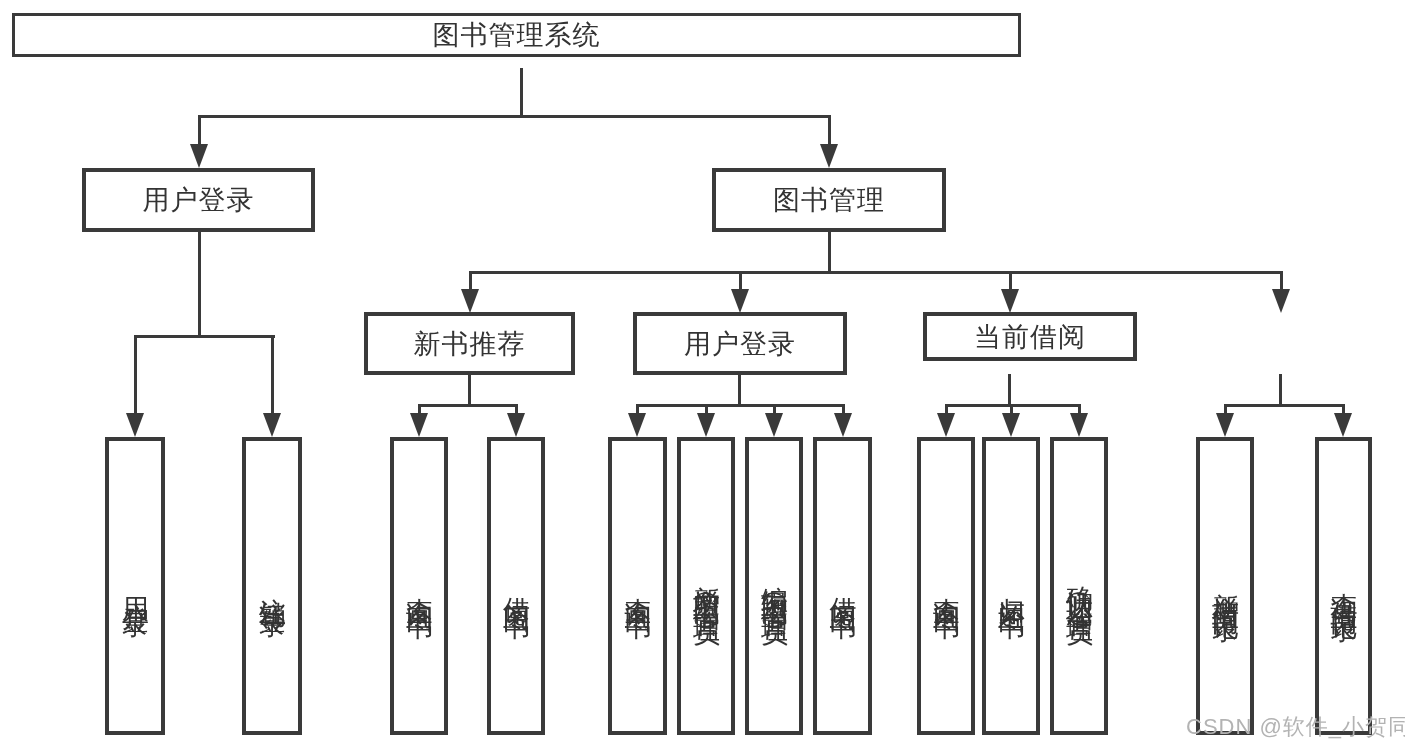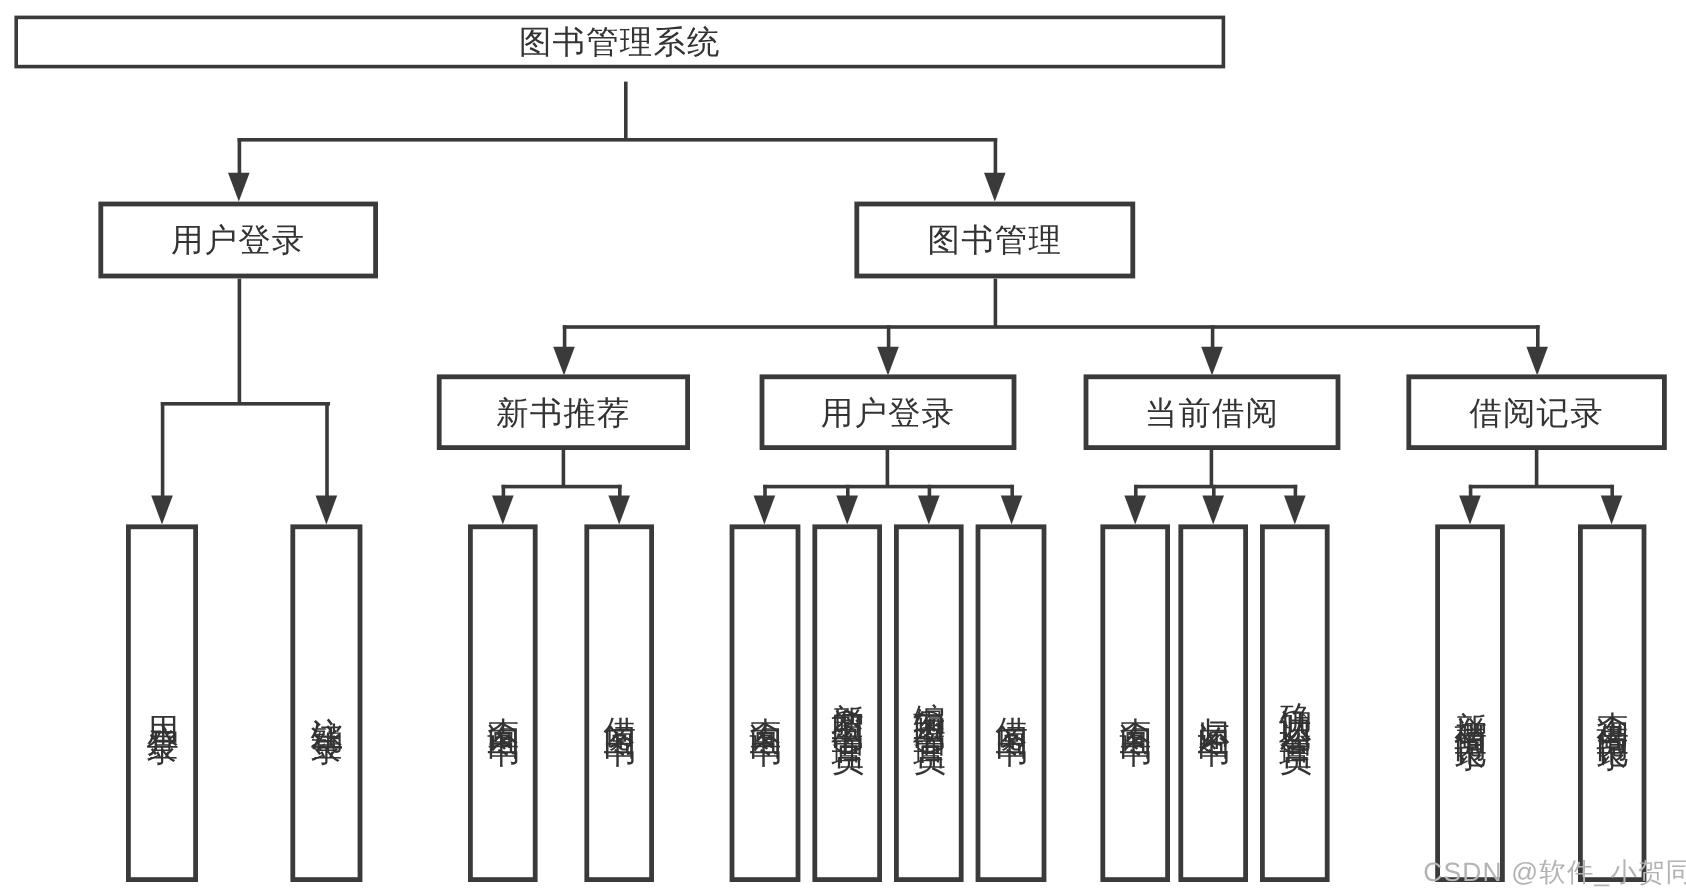--- a/index.html
+++ b/index.html
@@ -117,25 +117,22 @@
   <div class="box h" style="left:364px;top:312px;width:211px;height:63px">
     <span>新书推荐</span>
   </div>
 
   <div class="box h" style="left:712px;top:168px;width:234px;height:64px">
     <span>图书管理</span>
   </div>
   <div class="box h" style="left:633px;top:312px;width:214px;height:63px">
     <span>用户登录</span>
   </div>
-  <div class="box h" style="left:903px;top:312px;width:214px;height:63px">
+  <div class="box h" style="left:923px;top:312px;width:214px;height:49px">
     <span>当前借阅</span>
-  </div>
-  <div class="box h" style="left:1172px;top:312px;width:217px;height:63px">
-    <span>借阅记录</span>
   </div>
 
   <div class="box v" style="left:105px;top:437px;width:60px;height:298px">
     <span>用户登录</span>
   </div>
   <div class="box v" style="left:242px;top:437px;width:60px;height:298px">
     <span>注销登录</span>
   </div>
 
   <div class="box v" style="left:390px;top:437px;width:58px;height:298px">

